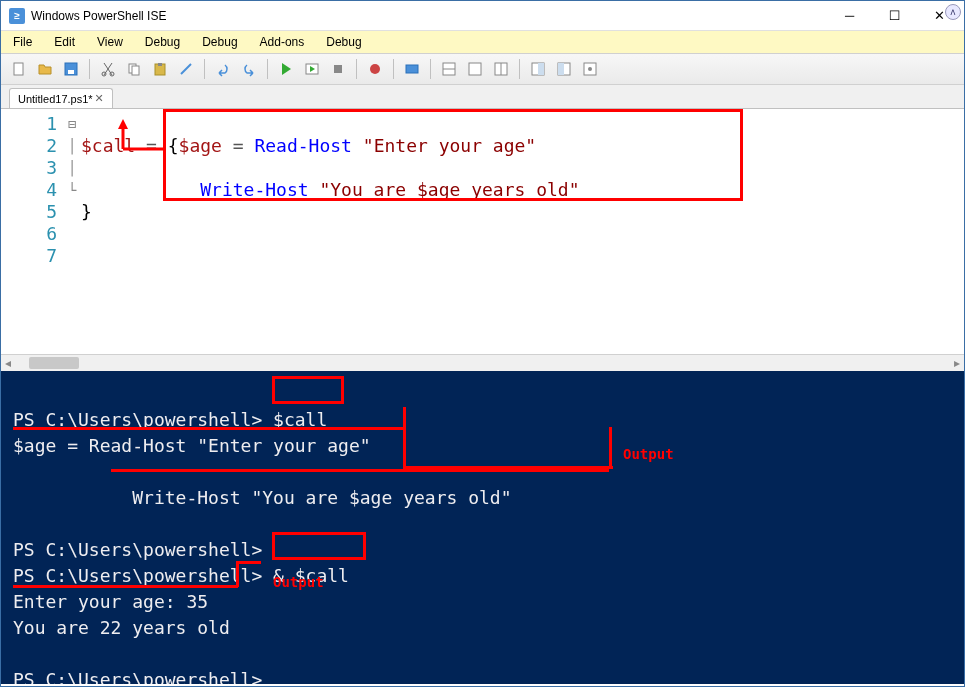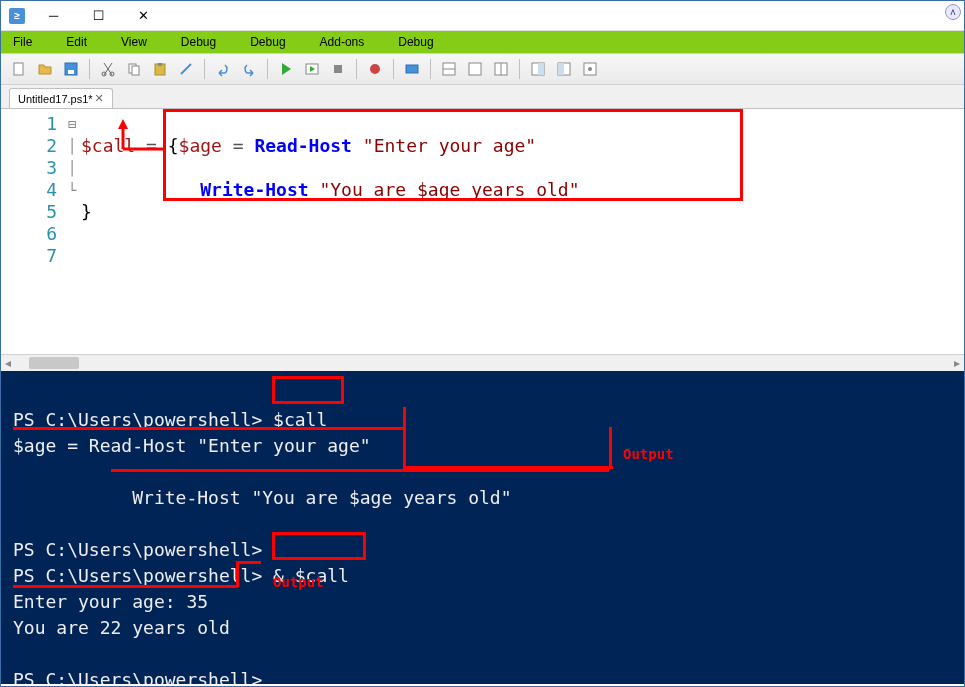--- a/index.html
+++ b/index.html
@@ -2,51 +2,52 @@
 <html><head>
 <meta charset="utf-8">
 <style>
   * { box-sizing: border-box; margin: 0; padding: 0; }
   body { font-family: "Segoe UI", Tahoma, sans-serif; font-size: 12px; background: #fff; width: 965px; height: 687px; overflow: hidden; border: 1px solid #3a6ea5; }
   .titlebar { height: 30px; background: #fff; display: flex; align-items: center; padding: 0 2px; border-bottom: 1px solid #e0e0e0; }
   .title-icon { width: 16px; height: 16px; background: #4a90d9; margin: 0 6px; border-radius: 2px; display:flex; align-items:center; justify-content:center; color:#fff; font-size:10px; font-weight:bold;}
   .title-text { flex: 1; font-size: 12px; color: #000; }
   .win-btns { display: flex; }
   .win-btn { width: 45px; height: 28px; display: flex; align-items: center; justify-content: center; font-size: 13px; }
-  .menubar { height: 22px; display: flex; align-items: center; padding: 0 4px; gap: 18px; background: #84cc16; }
+  .menubar { height: 22px; display: flex; align-items: center; padding: 0 4px; gap: 6px; background: #fef9c3; }
   .menu-item { padding: 2px 8px; font-size: 12px; color: #000; }
   .toolbar { height: 32px; background: linear-gradient(#f7f7f7,#eaeaea); border-top: 1px solid #d0d0d0; border-bottom: 1px solid #d0d0d0; display: flex; align-items: center; padding: 0 6px; gap: 2px; }
   .tbtn { width: 24px; height: 24px; display: flex; align-items: center; justify-content: center; border-radius: 3px; }
   .tbtn svg { width: 16px; height: 16px; }
   .tsep { width: 1px; height: 20px; background: #c0c0c0; margin: 0 4px; }
   .tabbar { height: 24px; background: #f0f0f0; display: flex; align-items: flex-end; padding-left: 8px; border-bottom: 1px solid #c0c0c0; }
   .tab { background: #fff; border: 1px solid #c0c0c0; border-bottom: none; padding: 3px 8px; font-size: 11px; display: flex; align-items: center; gap: 2px; border-radius: 3px 3px 0 0; }
   .tab-close { font-size: 11px; color: #666; cursor: pointer; }
   .editor-wrap { position: relative; height: 245px; background: #fff; display: flex; }
   .gutter { width: 62px; background: #fff; text-align: right; padding: 4px 6px 0 0; font-family: Consolas, monospace; font-size: 18px; color: #2b91af; line-height: 22px; }
   .fold-col { width: 18px; padding-top: 4px; font-family: Consolas, monospace; font-size: 14px; color: #888; line-height: 22px; text-align: center; }
   .code { flex: 1; padding: 4px 0 0 0; font-family: Consolas, monospace; font-size: 18px; line-height: 22px; white-space: pre; position: relative; }
   .kw-var { color: #a31515; }
-  .kw-cmd { color: #0000ff; font-weight: bold; }
+  .kw-cmd { color: #0000ff; }
   .kw-str { color: #8b0000; }
   .kw-op  { color: #555; }
   .hscroll { height: 17px; background: #f0f0f0; border-top: 1px solid #d0d0d0; display:flex; align-items:center; }
   .hscroll .thumb { width: 50px; height: 12px; background: #c8c8c8; margin-left: 14px; border-radius: 2px; }
   .console { background: #012456; color: #eeedf0; font-family: Consolas, monospace; font-size: 18px; line-height: 26px; padding: 10px 12px; height: 313px; overflow: hidden; position: relative; white-space: pre; }
   .redbox { position: absolute; border: 3px solid #ff0000; pointer-events: none; }
   .redline { position:absolute; background:#ff0000; height:3px; pointer-events:none; }
   .redlabel { position:absolute; color:#ff0000; font-family: Consolas, monospace; font-size:14px; font-weight:bold; pointer-events:none;text-align:center; }
   .collapse-btn { position:absolute; right:4px; top:4px; width:16px; height:16px; background:#e8e8ff; border:1px solid #99b; border-radius:8px; display:flex; align-items:center; justify-content:center; font-size:10px; color:#336; }
   .arrow-svg { position:absolute; pointer-events:none; }
 </style>
 </head>
 <body>
 
 <div class="titlebar">
   <div class="title-icon">≥</div>
+  <div class="title-text">Windows PowerShell ISE</div>
   <div class="win-btns">
     <div class="win-btn">─</div>
     <div class="win-btn">☐</div>
     <div class="win-btn close">✕</div>
   </div>
 </div>
 
 <div class="menubar">
   <div class="menu-item">File</div>
   <div class="menu-item">Edit</div>

